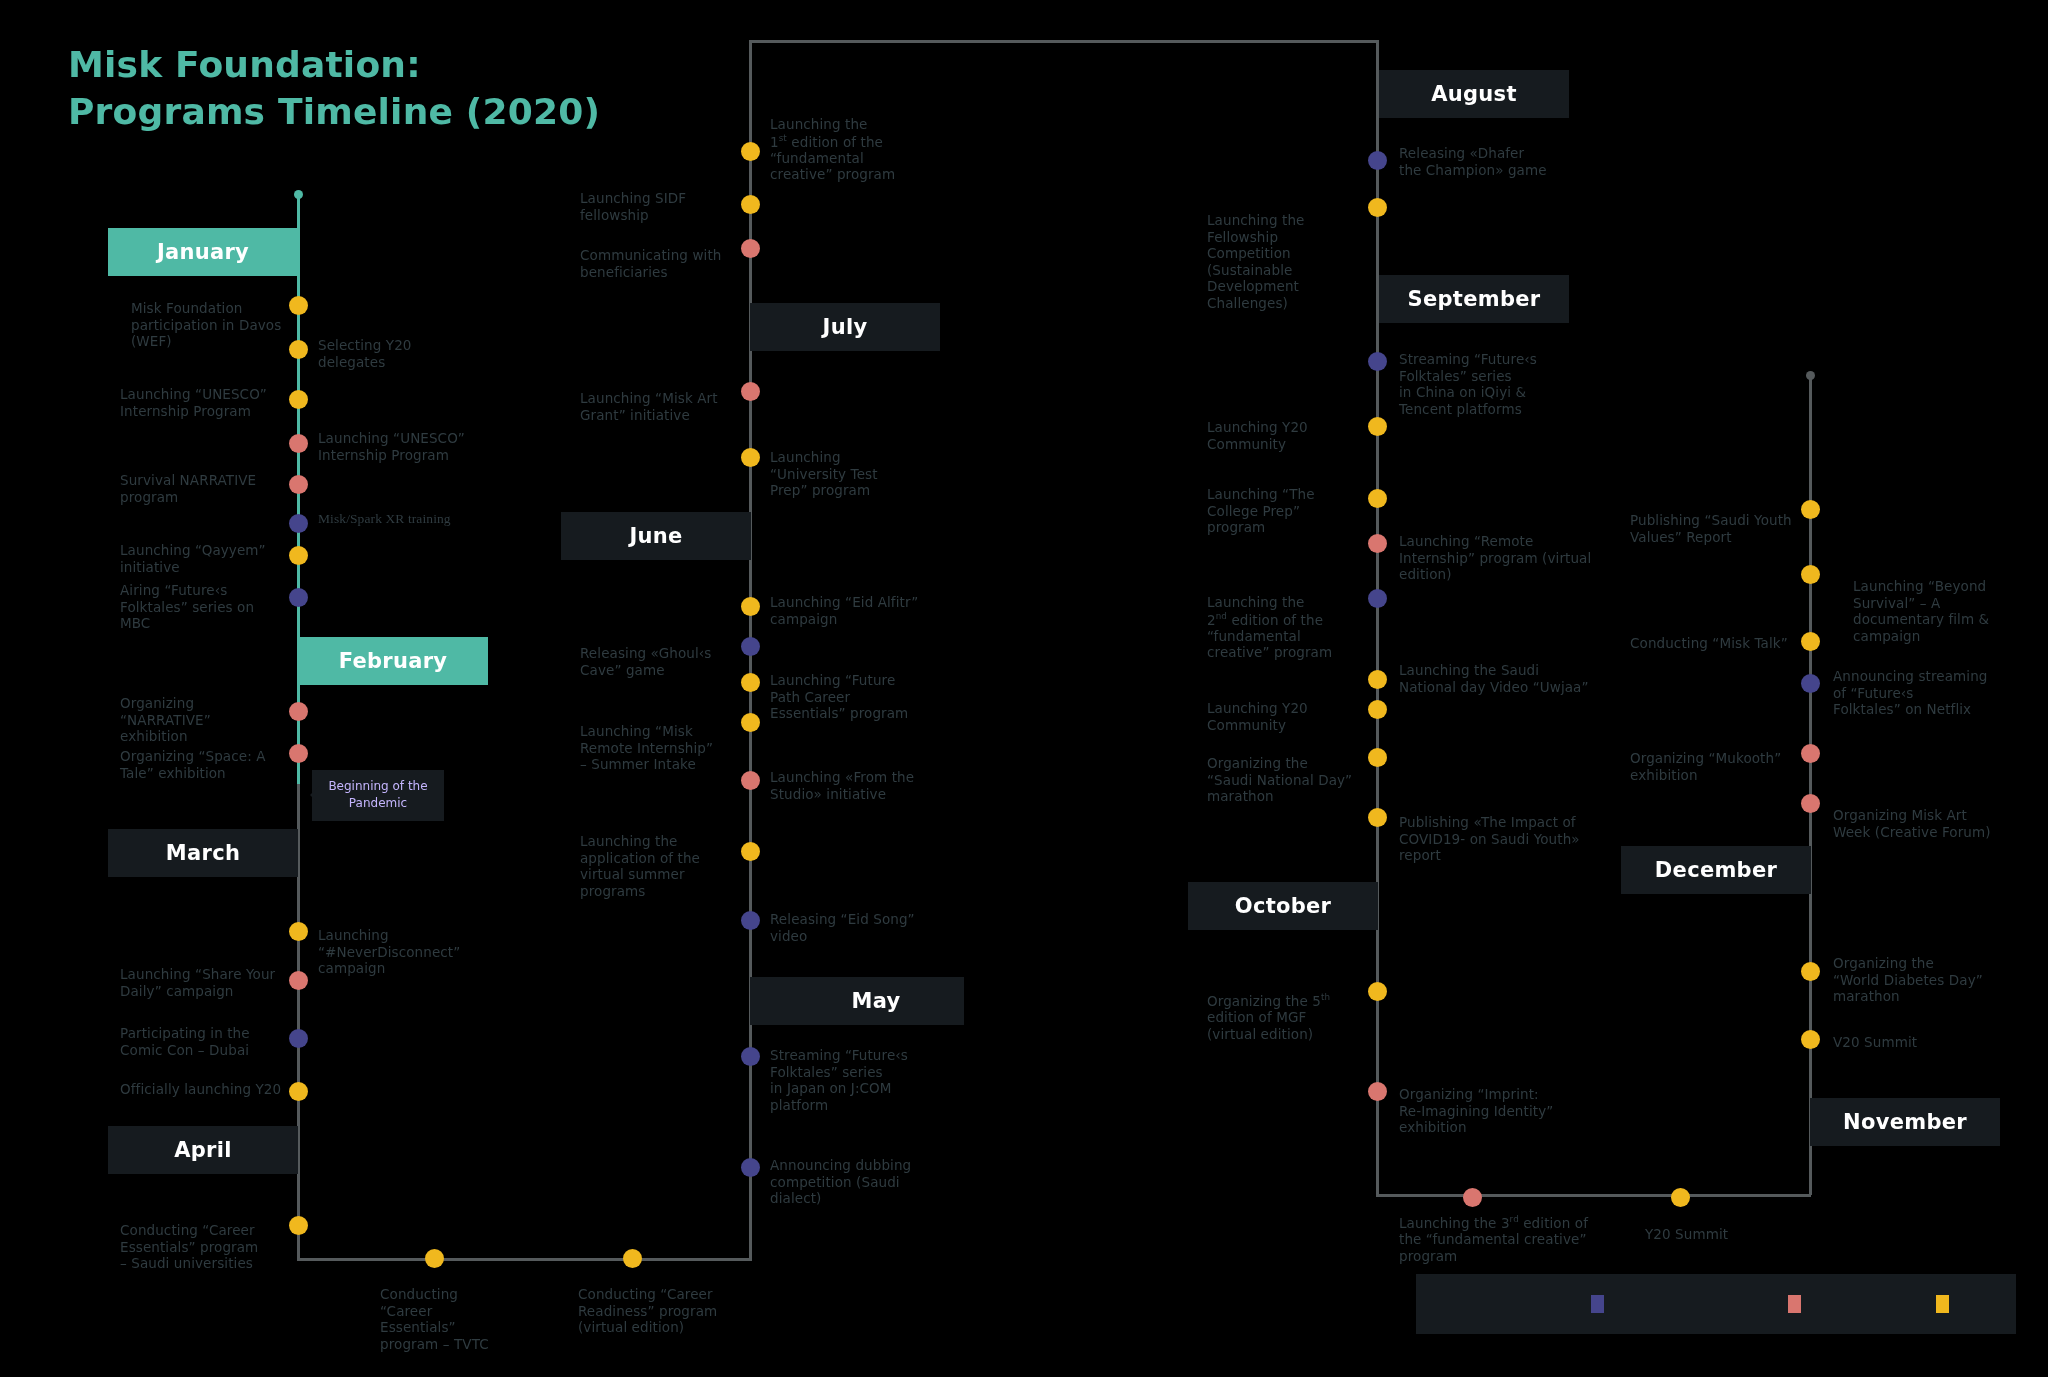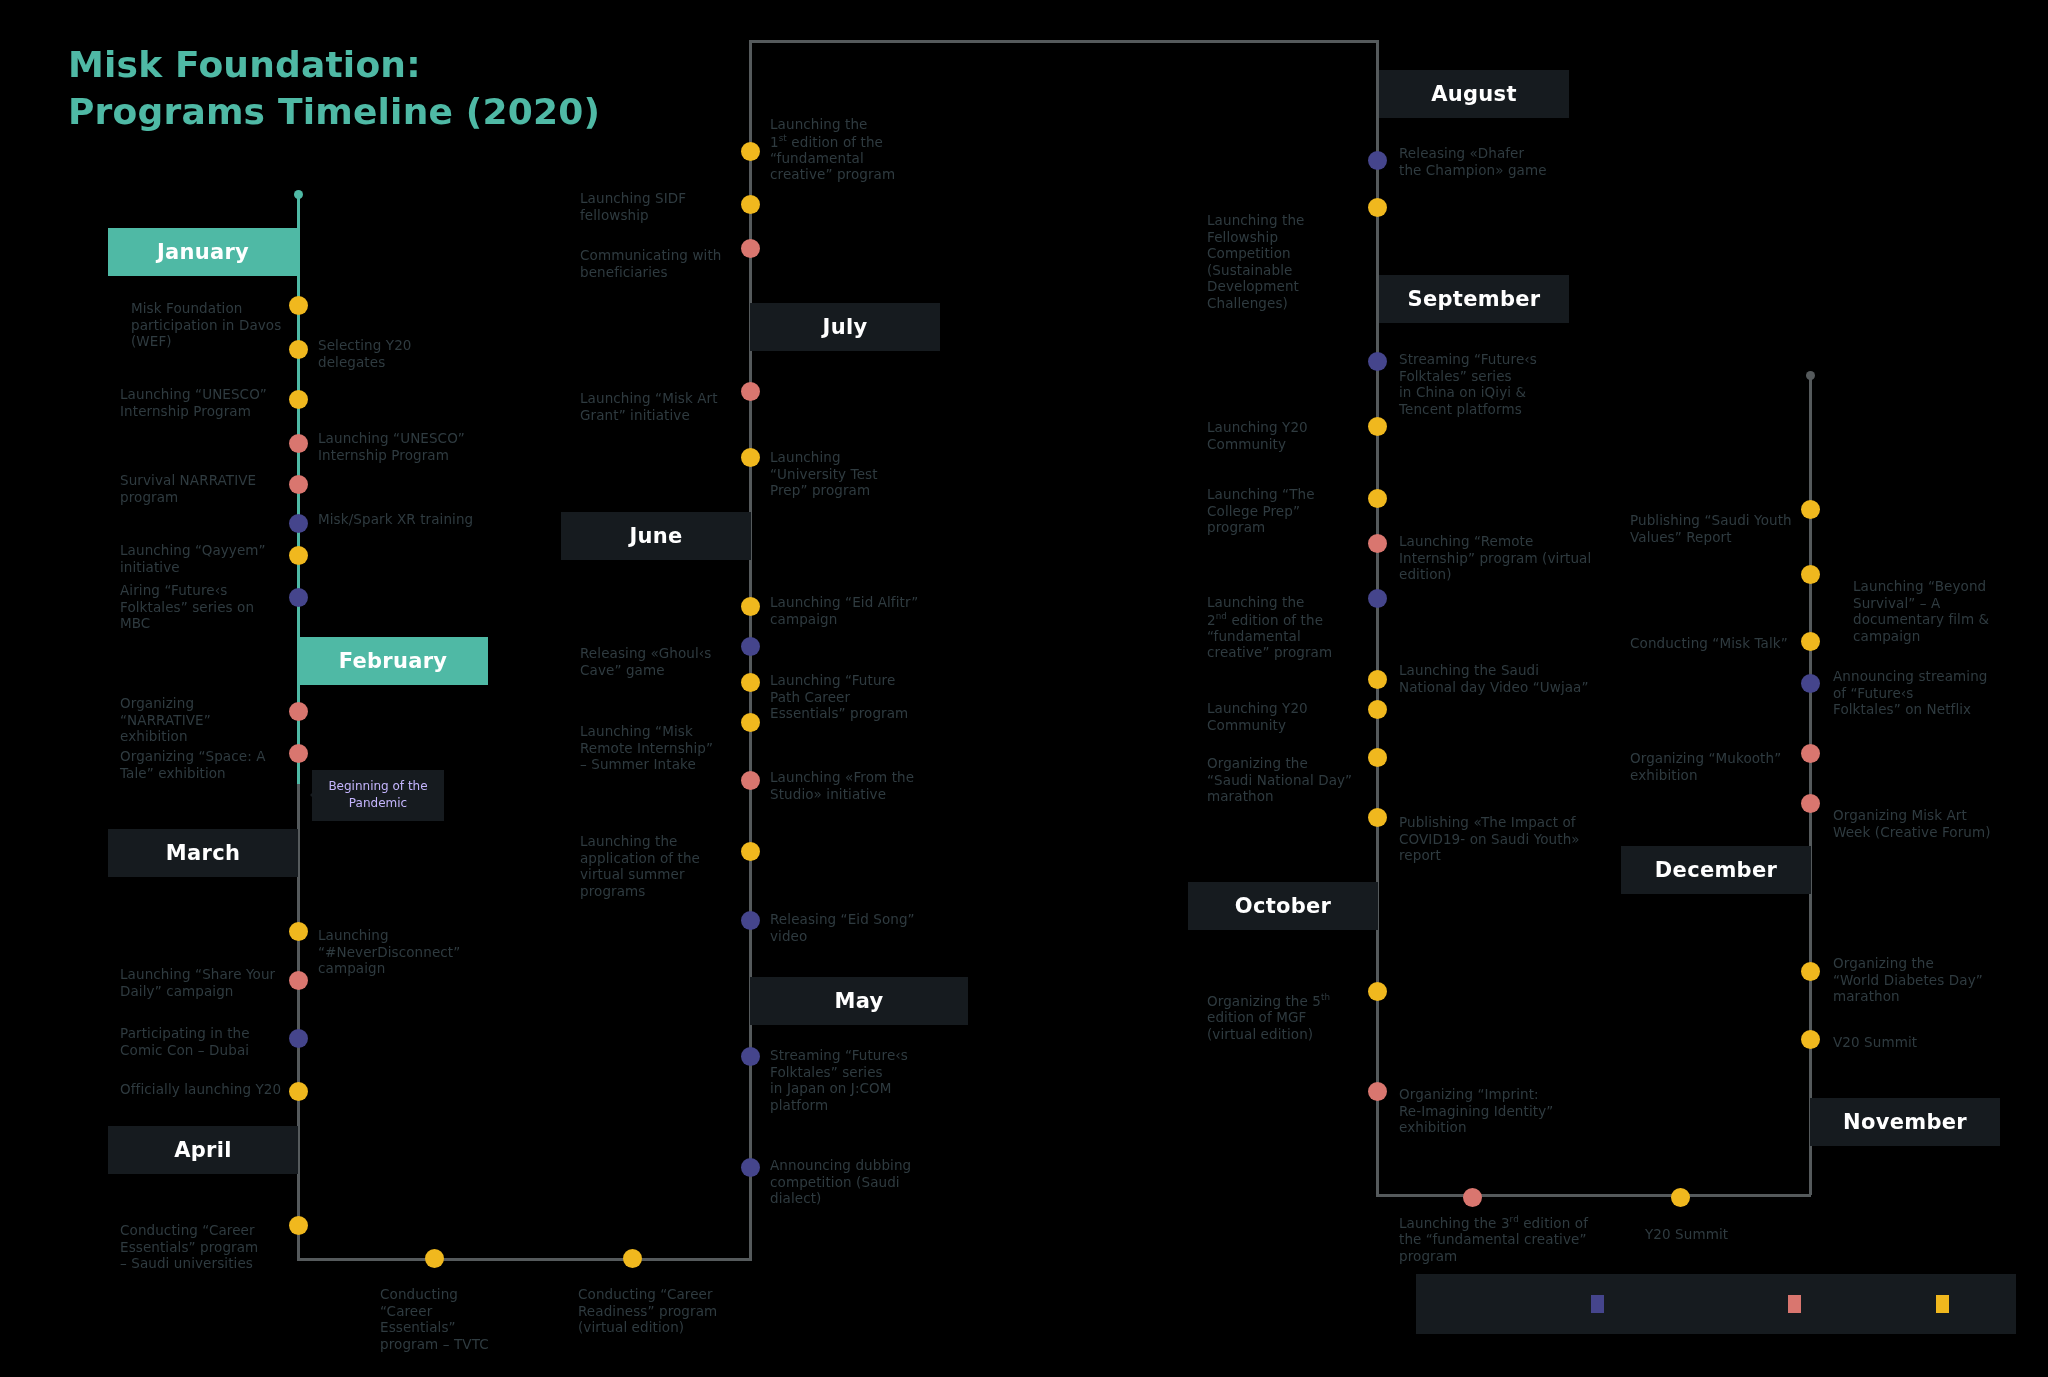--- a/index.html
+++ b/index.html
@@ -79,21 +79,21 @@
   </div>
 <div class="month teal" style="left:298px;top:629px;width:190px;margin-top:8px;">
     <span>February</span>
   </div>
 <div class="month" style="left:108px;top:829px;width:190px;">
     <span>March</span>
   </div>
 <div class="month" style="left:108px;top:1126px;width:190px;">
     <span>April</span>
   </div>
-<div class="month" style="left:750px;top:977px;width:218px;">
+<div class="month" style="left:750px;top:977px;width:176px;padding-left:38px;">
     <span>May</span>
   </div>
 <div class="month" style="left:561px;top:512px;width:190px;">
     <span>June</span>
   </div>
 <div class="month" style="left:750px;top:303px;width:190px;">
     <span>July</span>
   </div>
 <div class="month" style="left:1379px;top:70px;width:190px;">
     <span>August</span>
@@ -129,21 +129,21 @@
 
 <div class="dot p" style="left:289px;top:434px;"></div>
 <div class="ev r" style="left:318px;top:430px;width:170px;">Launching “UNESCO”
 Internship Program</div>
 
 <div class="dot p" style="left:289px;top:475px;"></div>
 <div class="ev l" style="left:120px;top:472px;width:170px;">Survival NARRATIVE
 program</div>
 
 <div class="dot b" style="left:289px;top:514px;"></div>
-<div class="ev r" style="left:318px;top:511px;width:180px;">Misk/Spark XR training</div>
+<div class="ev r" style="left:318px;top:511px;width:180px;font-family:Liberation Serif, serif;">Misk/Spark XR training</div>
 
 <div class="dot y" style="left:289px;top:546px;"></div>
 <div class="ev l" style="left:120px;top:542px;width:165px;">Launching “Qayyem”
 initiative</div>
 
 <div class="dot b" style="left:289px;top:588px;"></div>
 <div class="ev l" style="left:120px;top:582px;width:165px;">Airing “Future‹s
 Folktales” series on
 MBC</div>
 

